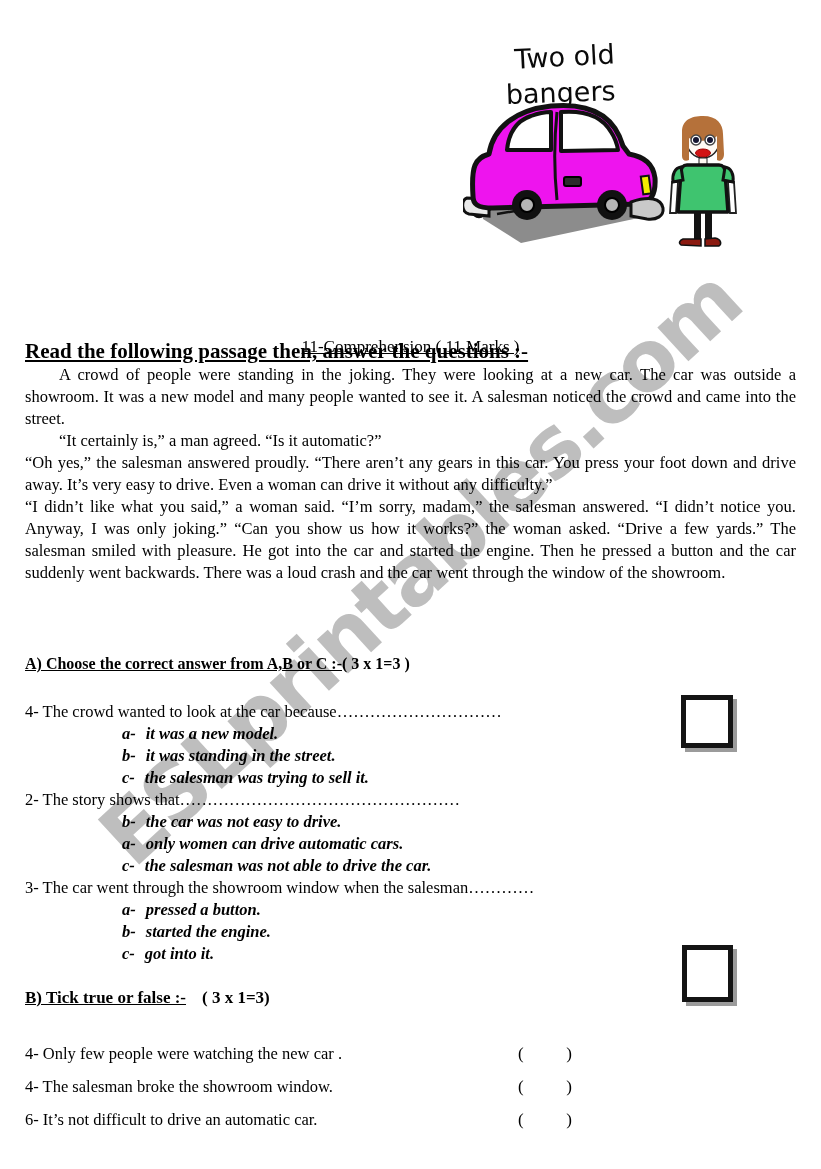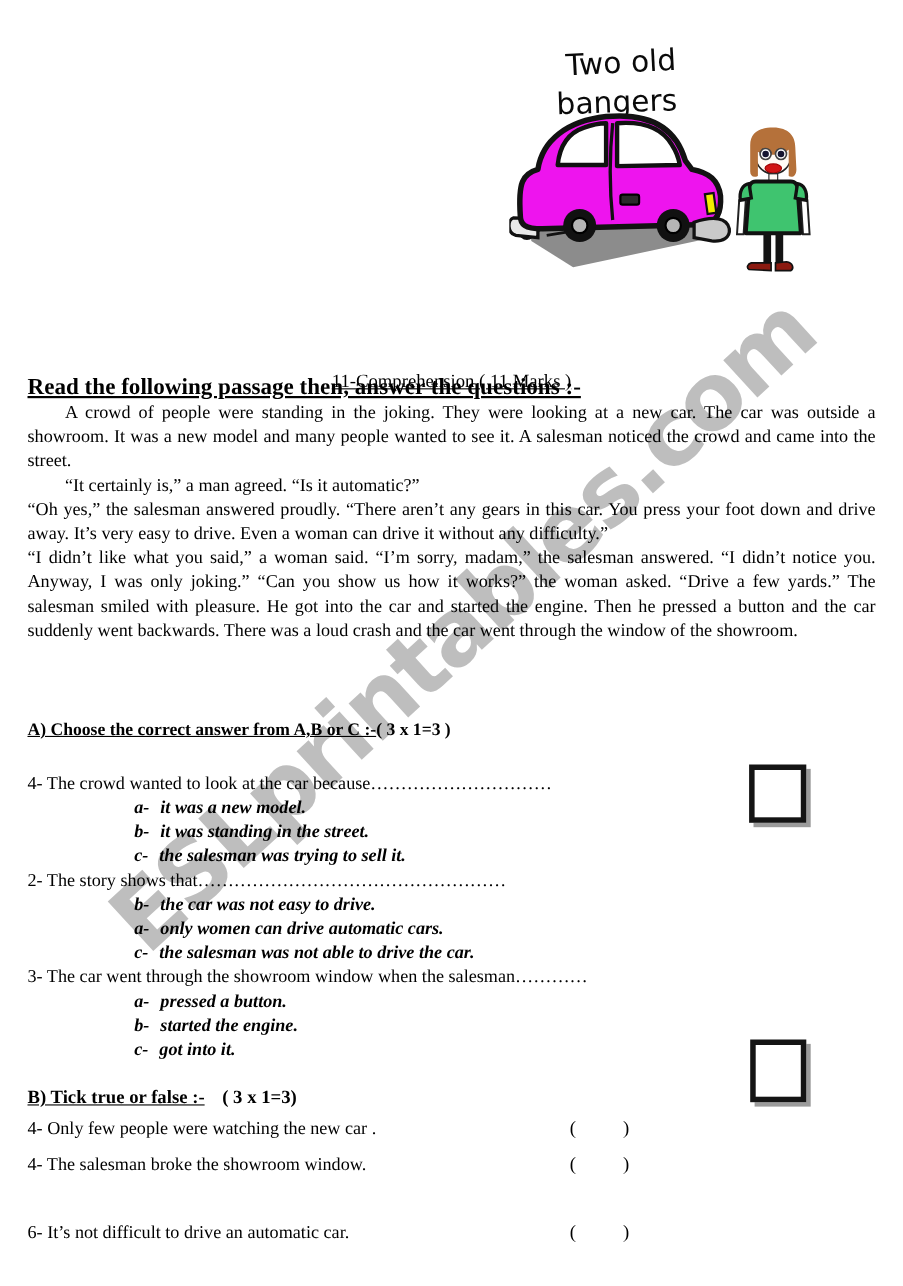--- a/index.html
+++ b/index.html
@@ -22,21 +22,21 @@
   .passage { left:25px; top:364px; width:771px; font-size:16.5px; line-height:22px; text-align:justify; }
   .passage p { margin:0; }
   .passage p.ind { text-indent:34px; }
   .secA { left:25px; top:655px; font-size:16px; font-weight:bold; }
   .mcq { left:25px; top:701px; width:771px; font-size:16.5px; line-height:22px; }
   .mcq .stem { font-weight:normal; }
   .mcq .opt { padding-left:97px; font-weight:bold; font-style:italic; }
   .mcq .opt .pre { margin-right:10px; }
   .secB { left:25px; top:988px; font-size:17px; font-weight:bold; }
   .secB .marks { margin-left:16px; }
-  .tf-row { left:25px; width:771px; font-size:16.5px; height:22px; }
+  .tf-row { left:25px; width:771px; font-size:16.5px; height:22px;margin-top:28px; }
   .tf-row .parens {
     position:absolute; left:493px; top:0; width:54px;
     display:inline-flex; justify-content:space-between; font-size:17px;
   }
   .checkbox {
     position:absolute; z-index:1; background:#fff;
     border:5px solid #141414; box-shadow:4px 4px 0 rgba(130,130,130,0.8);
   }
   .box1 { left:681px; top:695px; width:42px; height:43px; }
   .box2 { left:682px; top:945px; width:41px; height:47px; }
@@ -155,21 +155,21 @@
         <span>)</span>
       </span>
   </div>
   <div class="layer tf-row" style="top:1049px">
     <span>4- The salesman broke the showroom window.</span>
     <span class="parens">
         <span>(</span>
         <span>)</span>
       </span>
   </div>
-  <div class="layer tf-row" style="top:1110px">
+  <div class="layer tf-row" style="top:1082px">
     <span>6- It’s not difficult to drive an automatic car.</span>
     <span class="parens">
         <span>(</span>
         <span>)</span>
       </span>
   </div>
 
 </div>
 
 </body></html>

